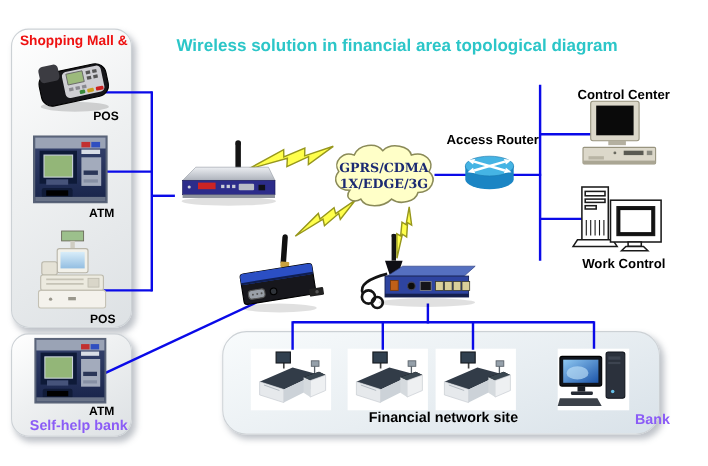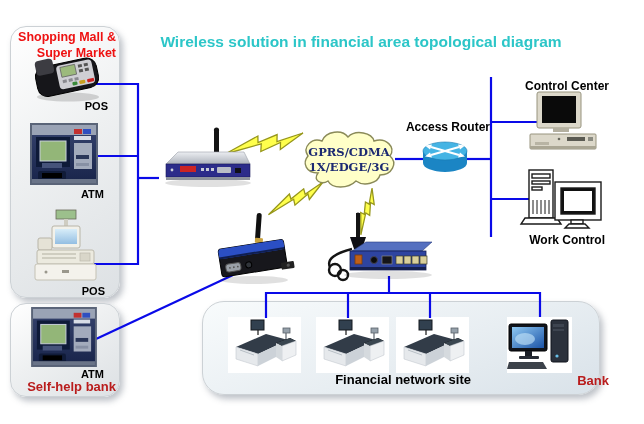--- a/index.html
+++ b/index.html
@@ -4,21 +4,21 @@
 <style>
   html,body{margin:0;padding:0;background:#fff;}
   #stage{position:relative;width:644px;height:424px;background:#ffffff;overflow:hidden;
          font-family:"Liberation Sans",sans-serif;}
   .panel{position:absolute;border-radius:16px;border:1px solid #ccd1d5;
          background:linear-gradient(145deg,#ffffff 0%,#eef0f1 45%,#dde1e4 100%);
          box-shadow:3px 4px 6px rgba(110,120,132,.45);}
   .panel.big{border-radius:22px;background:linear-gradient(160deg,#f8fbfc 0%,#e8eef2 55%,#d9e2e9 100%);}
   .tile{position:absolute;background:#ffffff;}
   .lbl{position:absolute;font-weight:bold;color:#000;text-align:right;font-size:11px;line-height:1.15;}
-  .lbl.red{color:#b91c1c;}
+  .lbl.red{color:#8b5cf6;}
   .lbl.md{font-size:12px;}
   .lbl.lg{font-size:13px;}
   .boxtitle{position:absolute;font-weight:bold;color:#ee1111;text-align:center;
             font-size:12.5px;line-height:1.3;}
   #title{position:absolute;left:155px;top:33px;width:412px;text-align:center;
          font-size:15.5px;font-weight:bold;color:#2cc6c8;}
   svg.dev{position:absolute;overflow:visible;}
   #lines{position:absolute;left:0;top:0;z-index:5;}
   .dev{z-index:6;}
   .lbl,.boxtitle,#title{z-index:7;}
@@ -163,21 +163,20 @@
   <div class="lbl" style="left:25px;top:285px;width:80px;">POS</div>
 
   <svg class="dev" style="left:30px;top:307px;width:68px;height:60px;" viewBox="0 0 68 62">
     <use href="#sym-atm"></use>
   </svg>
   <div class="lbl" style="left:24px;top:368px;width:80px;">ATM</div>
   <div class="lbl red lg" style="left:12px;top:380px;width:104px;">Self-help bank</div>
 
   <div class="boxtitle" style="left:12px;top:29px;width:104px;text-align:right;">
     <span>Shopping Mall &amp;</span><br>
-    <span>Super Market</span>
   </div>
 
   <svg class="dev" style="left:154px;top:126px;width:98px;height:72px;" viewBox="0 0 98 72">
     <ellipse cx="54" cy="57" rx="43" ry="4" fill="rgba(0,0,0,0.12)"></ellipse>
     <rect x="60" y="3" width="5" height="27" rx="2.5" fill="#141414"></rect>
     <circle cx="62.5" cy="4" r="2.6" fill="#141414"></circle>
     <polygon points="12,38 24,26 90,26 96,38" fill="url(#g-silver)" stroke="#9aa0a8" stroke-width="0.6"></polygon>
     <rect x="12" y="38" width="84" height="13" fill="#2c2c8a" stroke="#1a1a5a" stroke-width="0.6"></rect>
     <rect x="26" y="40" width="16" height="6" fill="#cc2424"></rect>
     <rect x="47" y="42" width="3" height="3" fill="#c9cdd6"></rect>

